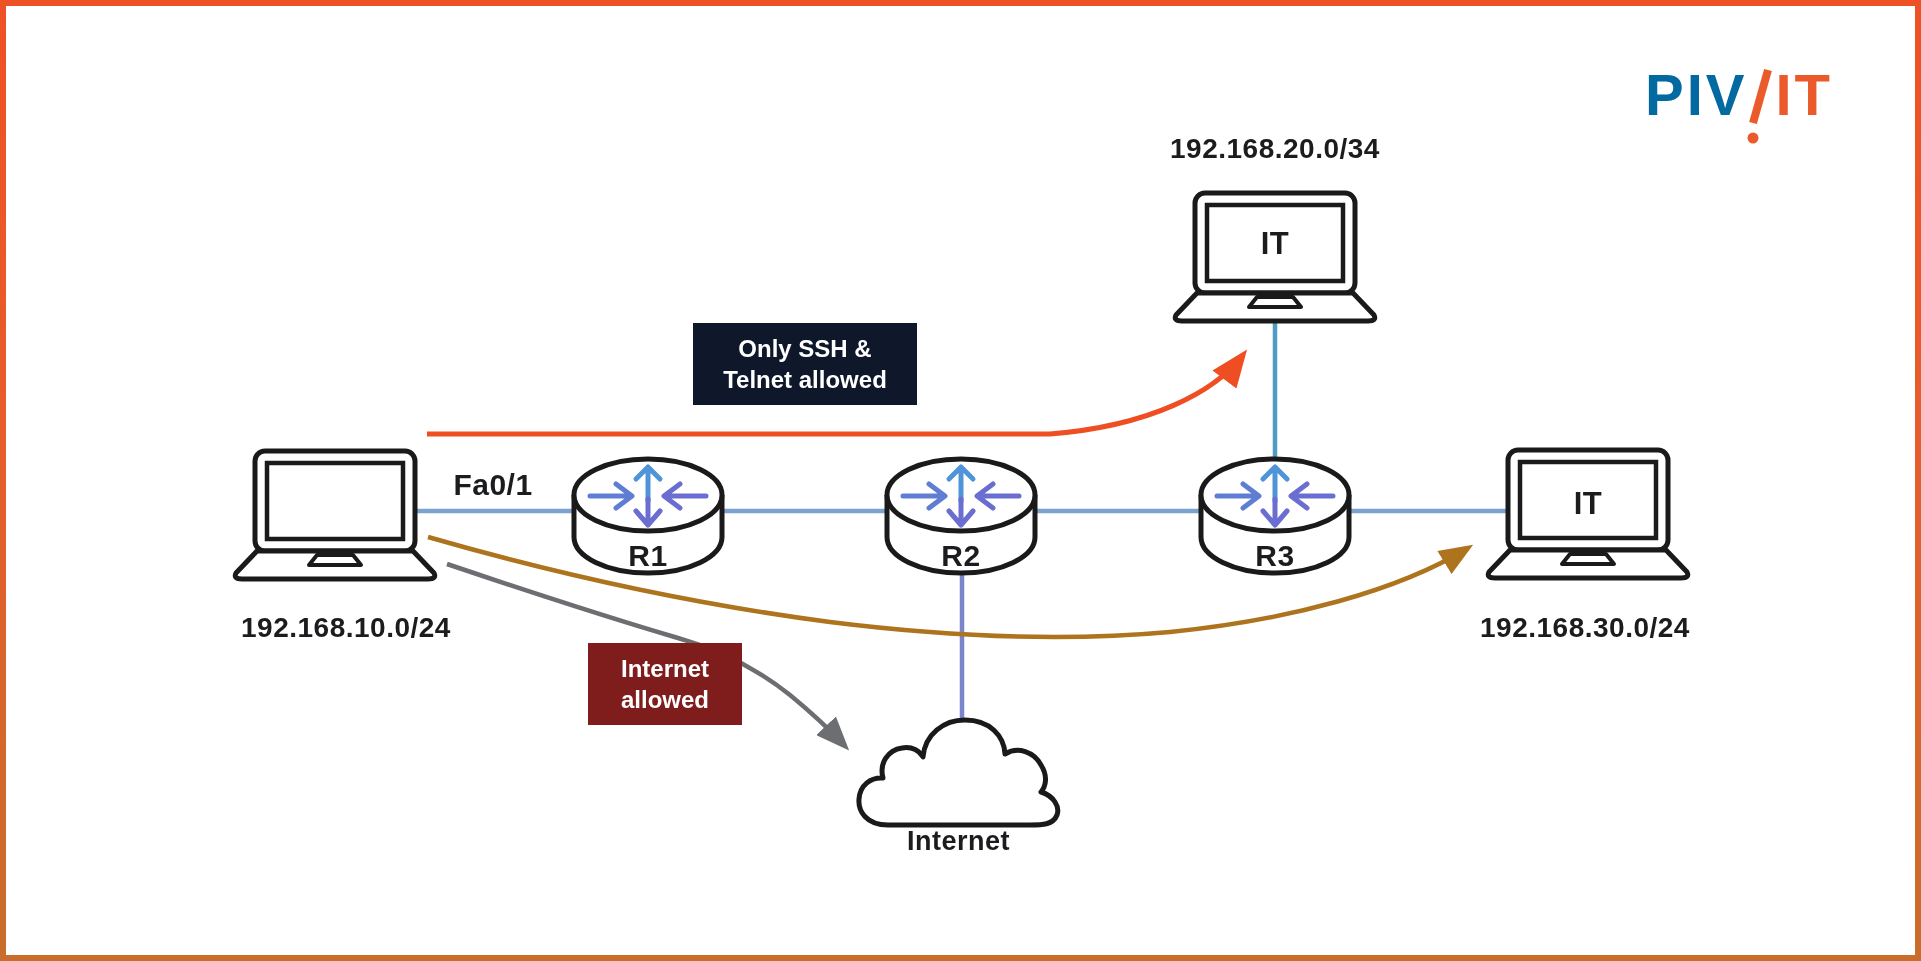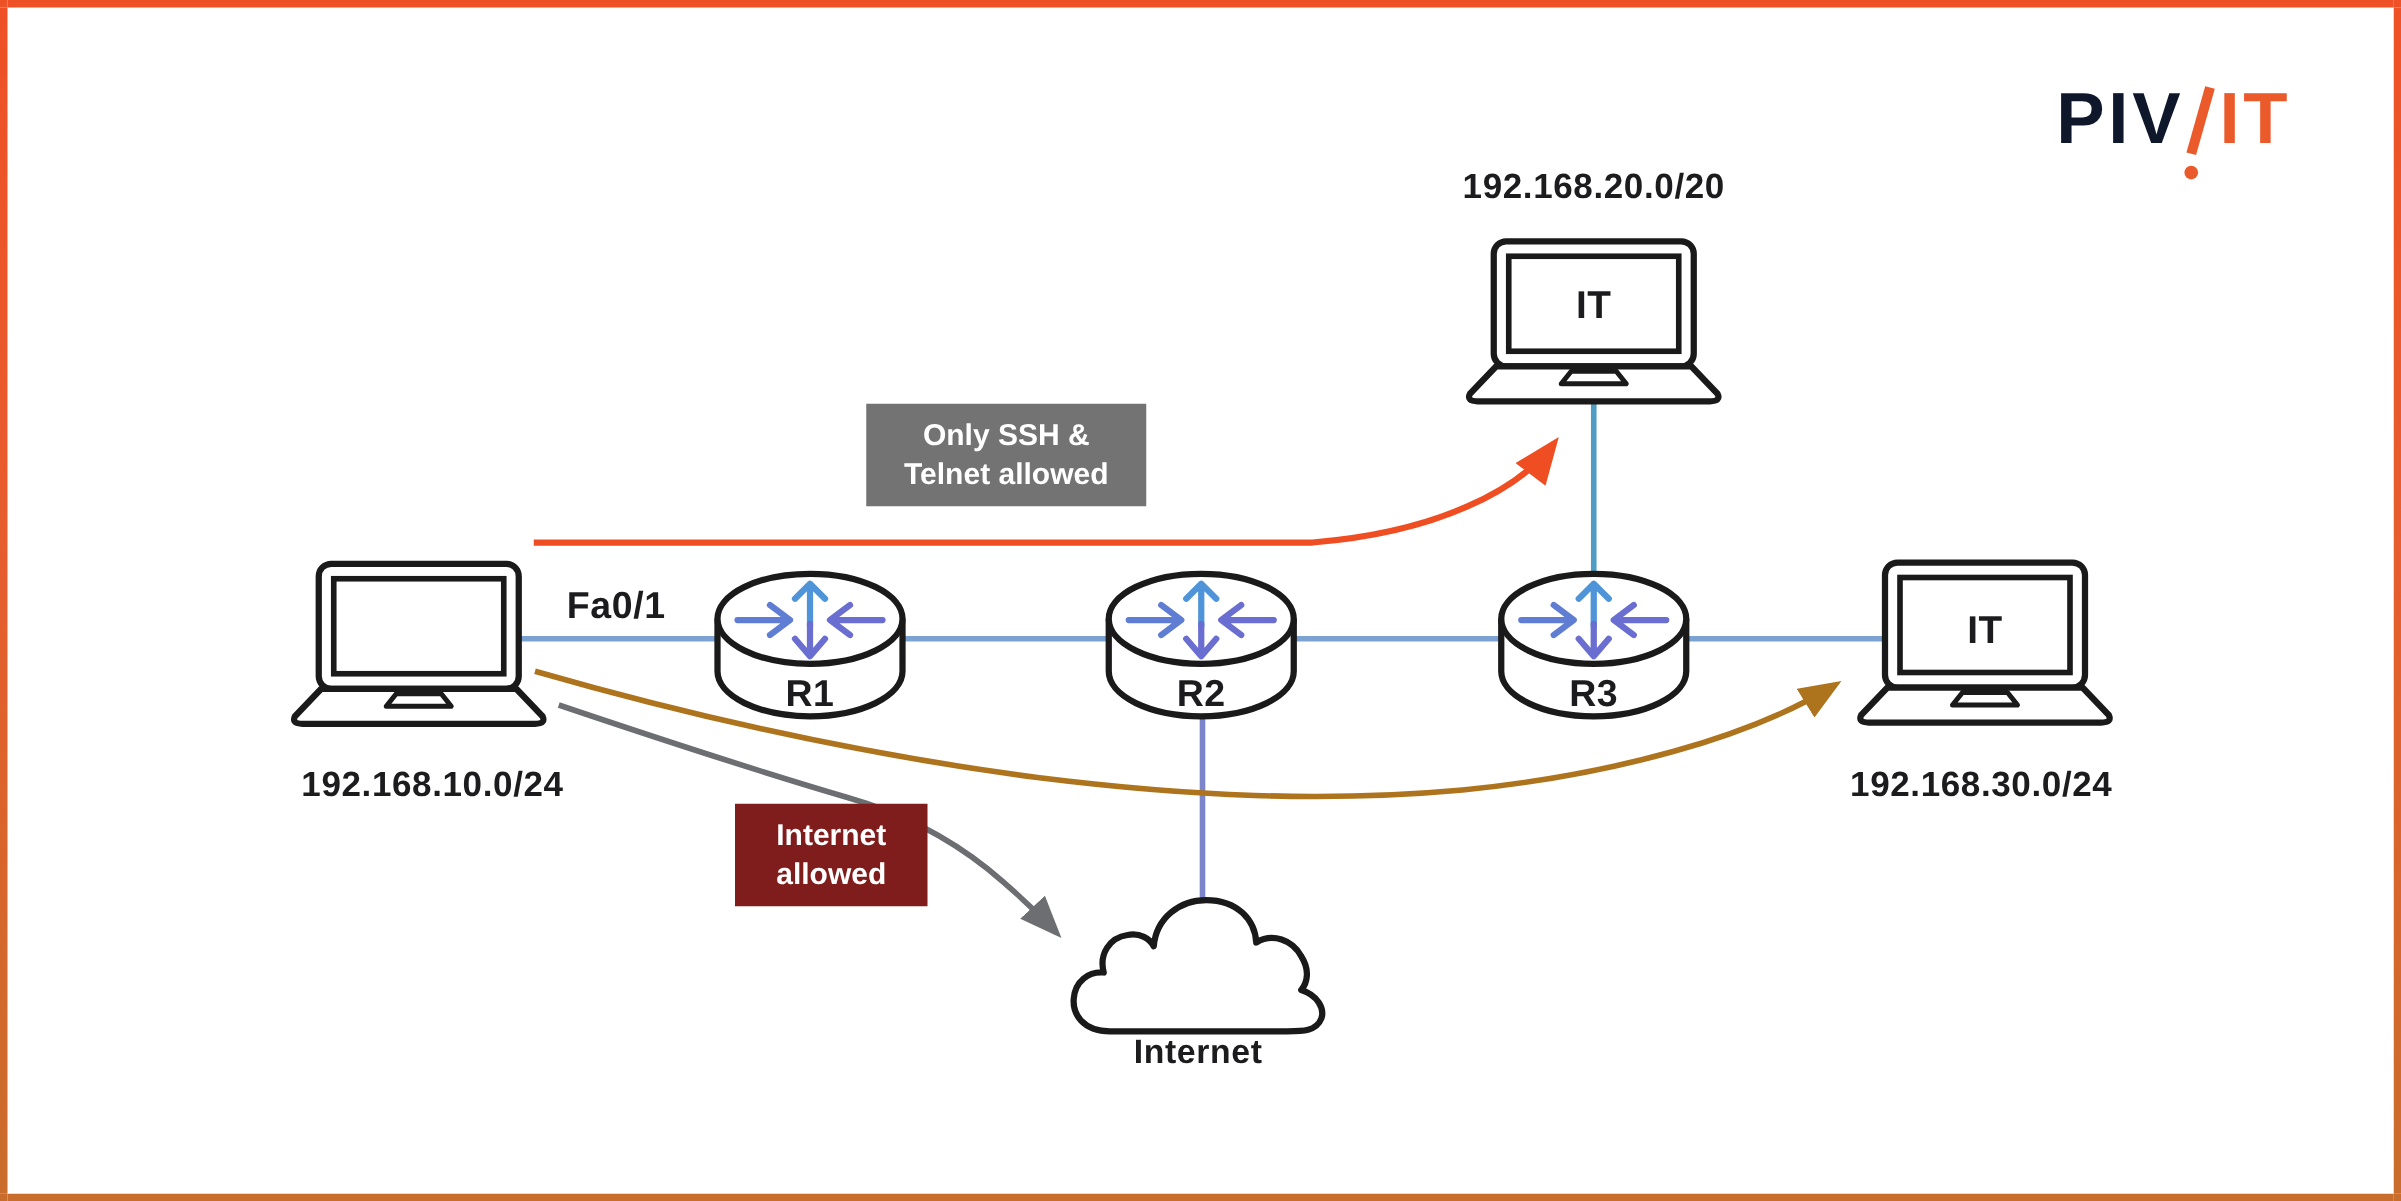--- a/index.html
+++ b/index.html
@@ -16,28 +16,28 @@
   .lbl{position:absolute;z-index:10;text-align:center;font-weight:bold;letter-spacing:.5px;}
   .subnet{font-size:28px;}
   .node-label{font-size:31px;}
   .router-label{font-size:30px;}
   .iface{font-size:30px;text-align:center;}
   .cloud-label{font-size:27px;}
   .callout{
     position:absolute;z-index:20;display:flex;align-items:center;justify-content:center;
     color:#ffffff;font-weight:bold;font-size:24px;line-height:1.3;text-align:center;
   }
-  .callout-orange{background:#737373;}
+  .callout-orange{background:#0f172a;}
   .callout-gray{background:#7f1d1d;}
   .callout .wrap{display:block;}
   .logo{
     position:absolute;left:1645px;top:66px;z-index:10;display:flex;align-items:flex-start;
     font-size:58px;font-weight:bold;letter-spacing:3px;line-height:1;
   }
-  .logo .gray{color:#0f172a;}
+  .logo .gray{color:#0369a1;}
   .logo .orange{color:#ea5a2b;}
   .logo .slash{margin:0 2px 0 -2px;display:block;}
 </style>
 </head>
 <body>
 
 <div class="canvas">
   <div class="frame"></div>
 
   <svg class="diagram-svg" width="1921" height="961" viewBox="0 0 1921 961">
@@ -93,21 +93,21 @@
     <use href="#laptop" x="232" y="448"></use>
     <use href="#laptop" x="1172" y="190"></use>
     <use href="#laptop" x="1485" y="447"></use>
 
     <use href="#cloud" x="852" y="716"></use>
   </svg>
 
   <div class="lbl subnet" style="left:196px;top:612px;width:300px;">192.168.10.0/24</div>
 
   <div class="lbl node-label" style="left:1172px;top:226px;width:206px;">IT</div>
-  <div class="lbl subnet" style="left:1125px;top:133px;width:300px;">192.168.20.0/20</div>
+  <div class="lbl subnet" style="left:1125px;top:133px;width:300px;">192.168.20.0/34</div>
 
   <div class="lbl node-label" style="left:1485px;top:486px;width:206px;">IT</div>
   <div class="lbl subnet" style="left:1435px;top:612px;width:300px;">192.168.30.0/24</div>
 
   <div class="lbl iface" style="left:433px;top:468px;width:120px;">Fa0/1</div>
 
   <div class="lbl router-label" style="left:572px;top:539px;width:152px;">R1</div>
   <div class="lbl router-label" style="left:885px;top:539px;width:152px;">R2</div>
   <div class="lbl router-label" style="left:1199px;top:539px;width:152px;">R3</div>
 

